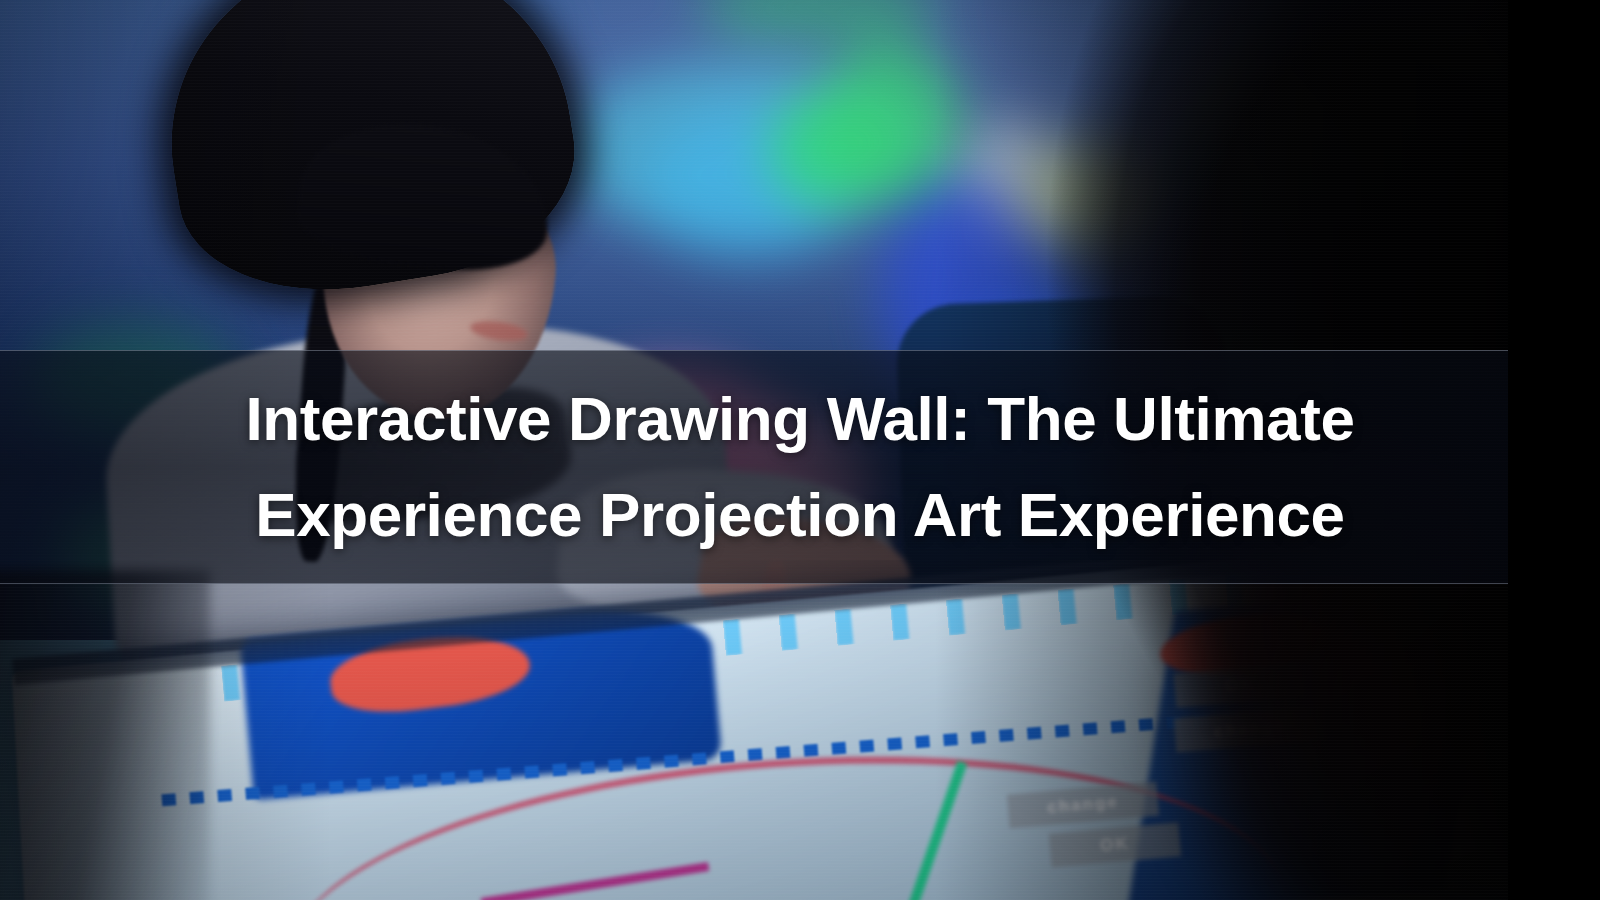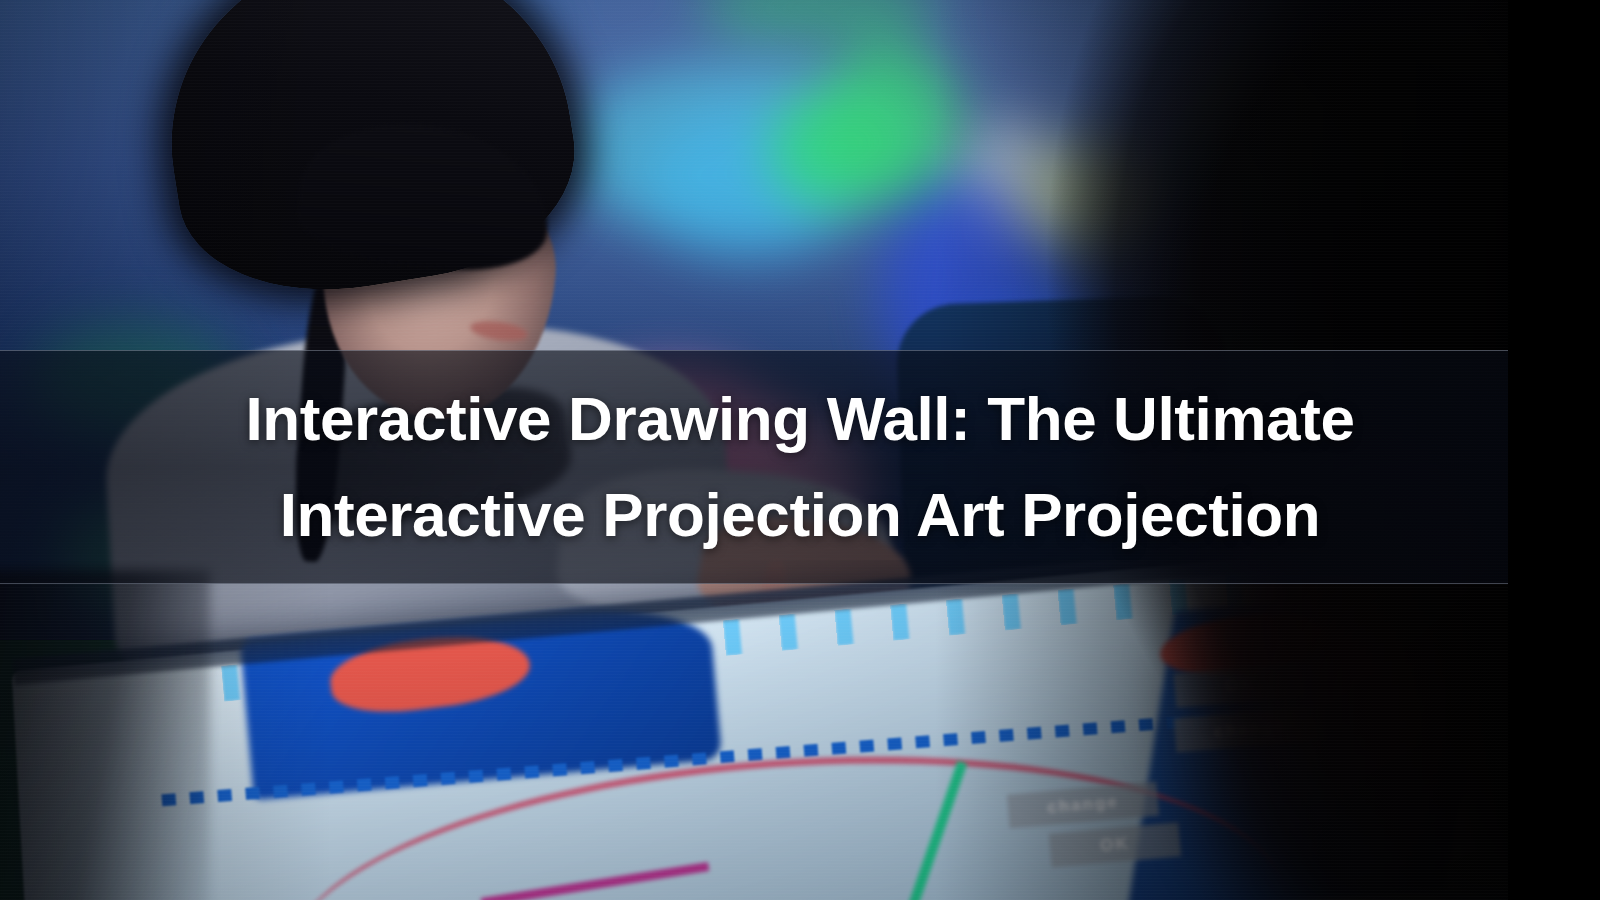--- a/index.html
+++ b/index.html
@@ -7,21 +7,21 @@
     width:1600px; height:900px;
     background:#000;
     overflow:hidden;
     font-family:"Liberation Sans", sans-serif;
   }
 
   #hero {
     position:relative;
     width:1508px; height:900px;
     overflow:hidden;
-    background:#14532d;
+    background:#7dd3fc;
   }
 
   
   .photo { position:absolute; inset:0; overflow:hidden; }
 
   
   .layer { position:absolute; }
 
   
   .wall {
@@ -311,16 +311,16 @@
 
     <div class="layer fg-head"></div>
     <div class="layer fg-head2"></div>
 
     <div class="grade"></div>
     <div class="grain"></div>
   </div>
 
   <div id="title-band">
     <div class="title-line">Interactive Drawing Wall: The Ultimate</div>
-    <div class="title-line">Interactive Projection Art Projection</div>
+    <div class="title-line">Experience Projection Art Experience</div>
   </div>
 
 </div>
 
 </body></html>

